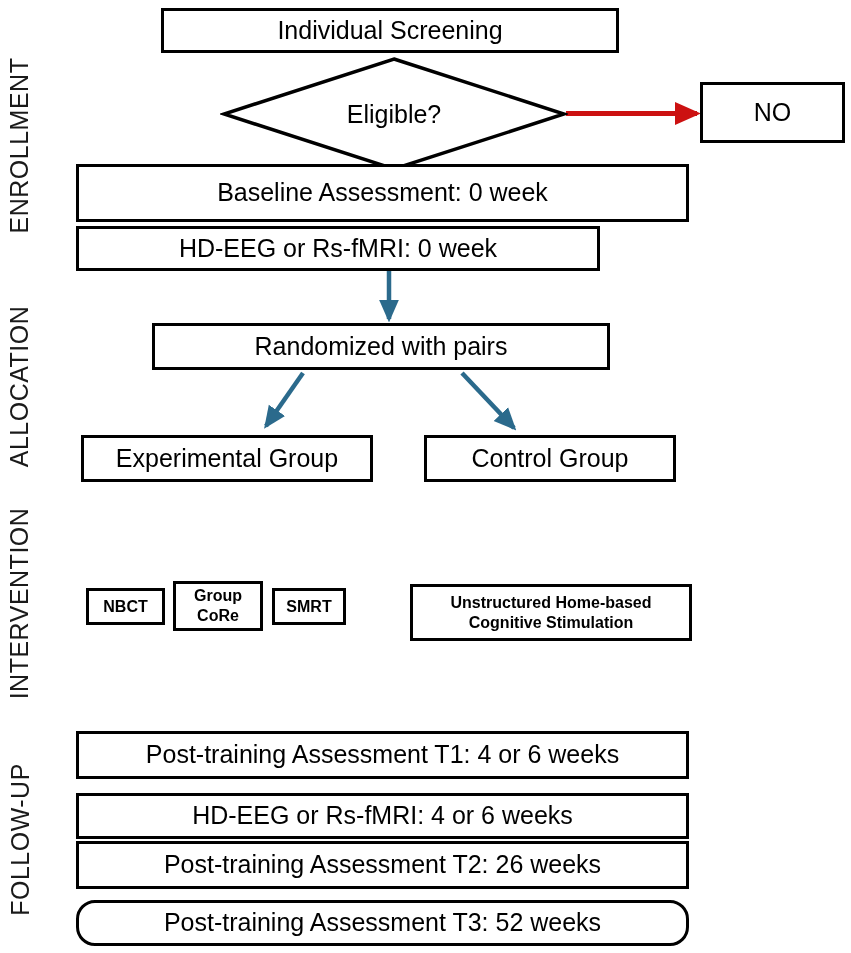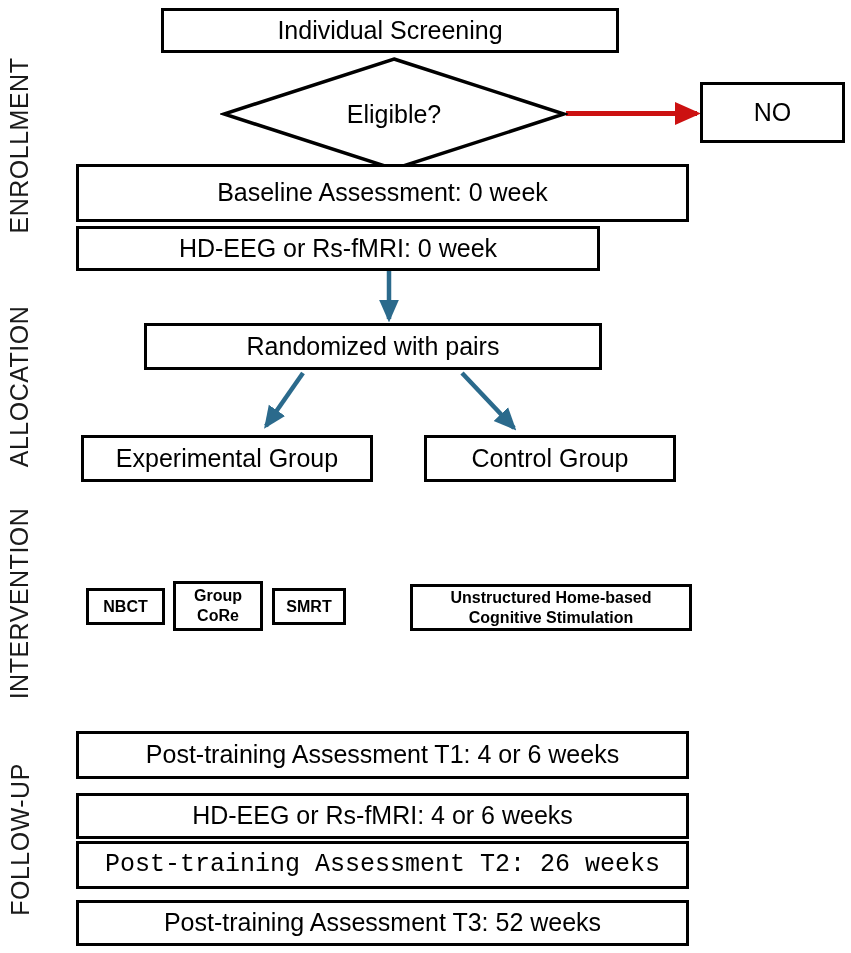--- a/index.html
+++ b/index.html
@@ -147,35 +147,35 @@
     </svg>
     <div class="diamond-label">Eligible?</div>
   </div>
 
   <div class="node" style="left:700px; top:82px; width:145px; height:61px;">NO</div>
 
   <div class="node" style="left:76px; top:164px; width:613px; height:58px;">Baseline Assessment: 0 week</div>
 
   <div class="node" style="left:76px; top:226px; width:524px; height:45px;">HD-EEG or Rs-fMRI: 0 week</div>
 
-  <div class="node" style="left:144px; top:323px; width:458px; height:47px;">Randomized with pairs</div>
+  <div class="node" style="left:152px; top:323px; width:458px; height:47px;">Randomized with pairs</div>
 
   <div class="node" style="left:81px; top:435px; width:292px; height:47px;">Experimental Group</div>
 
   <div class="node" style="left:424px; top:435px; width:252px; height:47px;">Control Group</div>
 
   <div class="node small" style="left:86px; top:588px; width:79px; height:37px;">NBCT</div>
 
   <div class="node small-wide" style="left:173px; top:581px; width:90px; height:50px;">Group CoRe</div>
 
   <div class="node small" style="left:272px; top:588px; width:74px; height:37px;">SMRT</div>
 
-  <div class="node small-wide" style="left:410px; top:584px; width:282px; height:47px;">Unstructured Home-based Cognitive Stimulation</div>
+  <div class="node small-wide" style="left:410px; top:584px; width:282px; height:57px;">Unstructured Home-based Cognitive Stimulation</div>
 
   <div class="node" style="left:76px; top:731px; width:613px; height:48px;">Post-training Assessment T1: 4 or 6 weeks</div>
 
   <div class="node" style="left:76px; top:793px; width:613px; height:46px;">HD-EEG or Rs-fMRI: 4 or 6 weeks</div>
 
-  <div class="node" style="left:76px; top:841px; width:613px; height:48px;font-family:Liberation Mono, monospace;">Post-training Assessment T2: 26 weeks</div>
+  <div class="node" style="left:76px; top:841px; width:613px; height:48px;">Post-training Assessment T2: 26 weeks</div>
 
-  <div class="node" style="left:76px; top:900px; width:613px; height:46px;">Post-training Assessment T3: 52 weeks</div>
+  <div class="node" style="left:76px; top:900px; width:613px; height:46px;border-radius:19px;">Post-training Assessment T3: 52 weeks</div>
 
 </div>
 
 </body></html>

